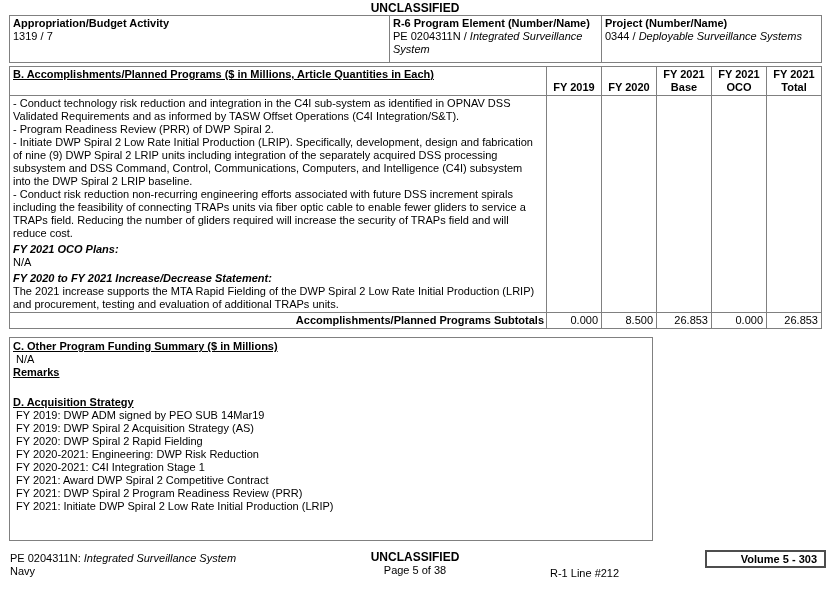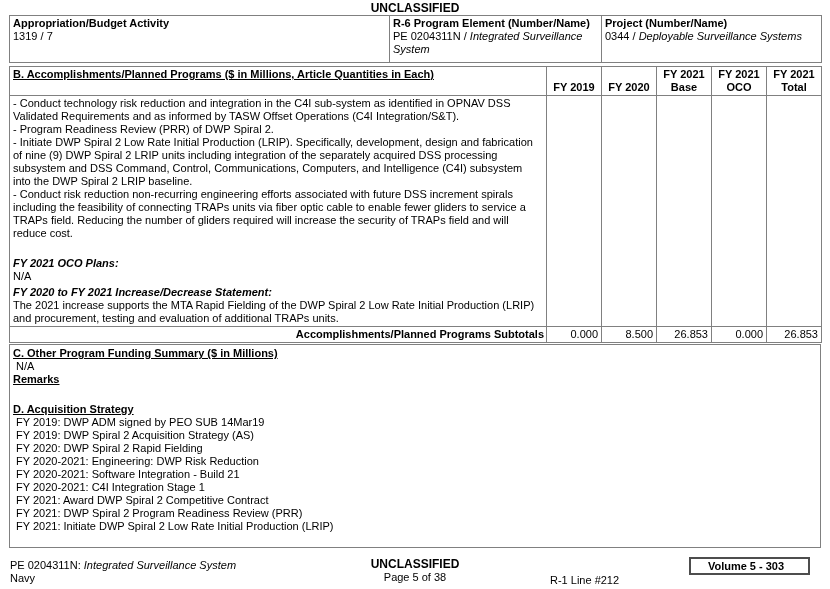--- a/index.html
+++ b/index.html
@@ -27,40 +27,40 @@
   .hdr-row1 td { height: 18px; }
   .hdr-row2 td { height: 47px; }
   .btable { margin-top: 3px; }
   .btable .title-row td { height: 28px; }
   .fy-col {
     vertical-align: bottom; text-align: center;
     font-weight: bold; white-space: pre-line; padding-bottom: 1px;
   }
   .narrative-row td { height: 203px; }
   .oco-head, .inc-head { font-weight: bold; font-style: italic; }
-  .oco-head { margin-top: 17px; }
+  .oco-head { margin-top: 3px; }
   .inc-head { margin-top: 3px; }
   .subtotal-row td { height: 16px; text-align: right; }
   .subtotal-row .lbl { font-weight: bold; padding-right: 2px; }
   .cd-box {
-    width: 812px; height: 204px; margin-top: 1px;
+    width: 644px; height: 204px; margin-top: 8px;
     border: 1px solid #808080; padding: 2px 3px;
   }
   .indent { padding-left: 3px; }
   .d-title { margin-top: 17px; }
   .footer { position: relative; height: 44px; margin-top: 6px; width: 830px; }
   .footer-left { position: absolute; left: 10px; top: 5px; }
   .footer-center { position: absolute; left: 0; width: 830px; top: 3px; text-align: center; }
   .footer-center .cls { font-weight: bold; font-size: 12px; line-height: 14px; }
   .footer-r1 { position: absolute; left: 550px; top: 20px; }
   .volume-box {
-    position: absolute; right: 20px; top: 3px;
+    position: absolute; right: 4px; top: 3px;
     width: 121px; height: 18px; line-height: 14px;
     border: 2px solid #4d4d4d;
-    font-weight: bold; text-align: center; padding-right: 7px;
+    font-weight: bold; text-align: right; padding-right: 7px;
   }
 </style>
 </head>
 <body>
 
 <div class="banner">UNCLASSIFIED</div>
 
 <div class="doc">
 
   <table>
@@ -139,21 +139,20 @@
 
   <div class="cd-box">
     <div class="b u">C. Other Program Funding Summary ($ in Millions)</div>
     <div class="indent">N/A</div>
     <div class="b u">Remarks</div>
     <div class="b u d-title">D. Acquisition Strategy</div>
     <div class="indent">FY 2019: DWP ADM signed by PEO SUB 14Mar19</div>
     <div class="indent">FY 2019: DWP Spiral 2 Acquisition Strategy (AS)</div>
     <div class="indent">FY 2020: DWP Spiral 2 Rapid Fielding</div>
     <div class="indent">FY 2020-2021: Engineering:  DWP Risk Reduction</div>
-    <div class="indent">FY 2020-2021: Software Integration - Build 21</div>
     <div class="indent">FY 2020-2021: C4I Integration Stage 1</div>
     <div class="indent">FY 2021: Award DWP Spiral 2 Competitive Contract</div>
     <div class="indent">FY 2021: DWP Spiral 2 Program Readiness Review (PRR)</div>
     <div class="indent">FY 2021: Initiate DWP Spiral 2 Low Rate Initial Production (LRIP)</div>
   </div>
 
 </div>
 
 <div class="footer">
   <div class="footer-left">

